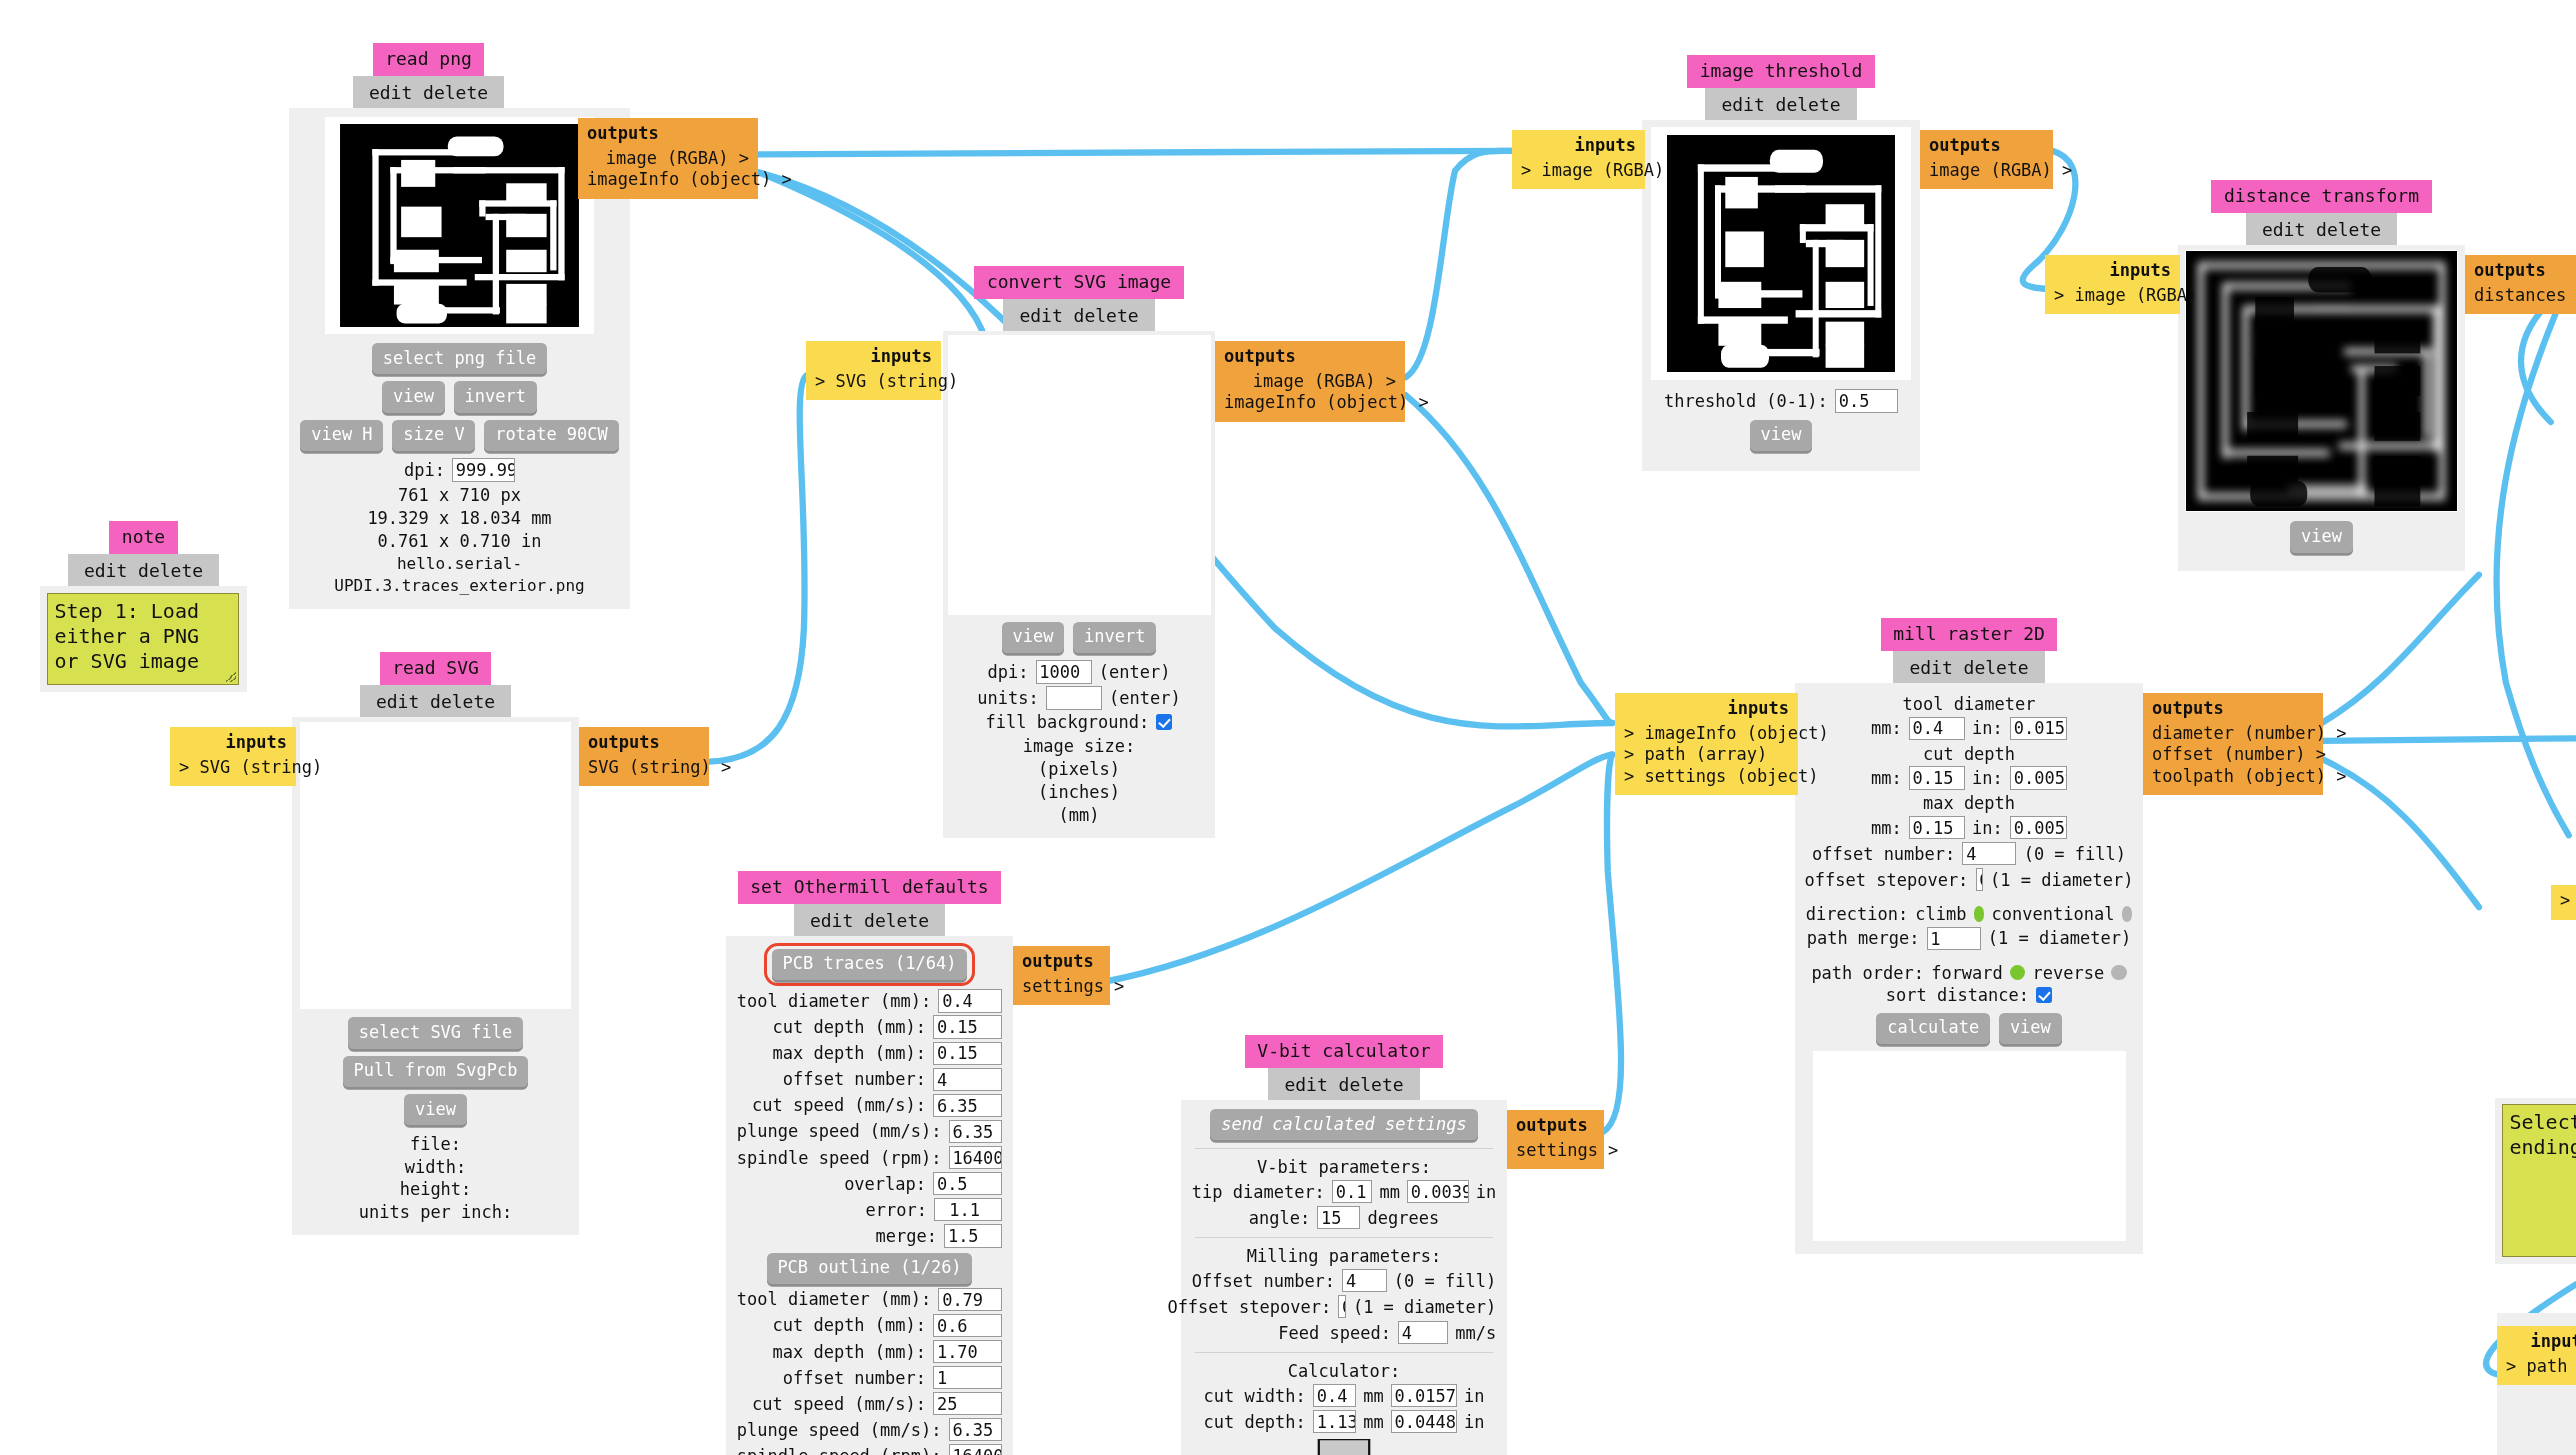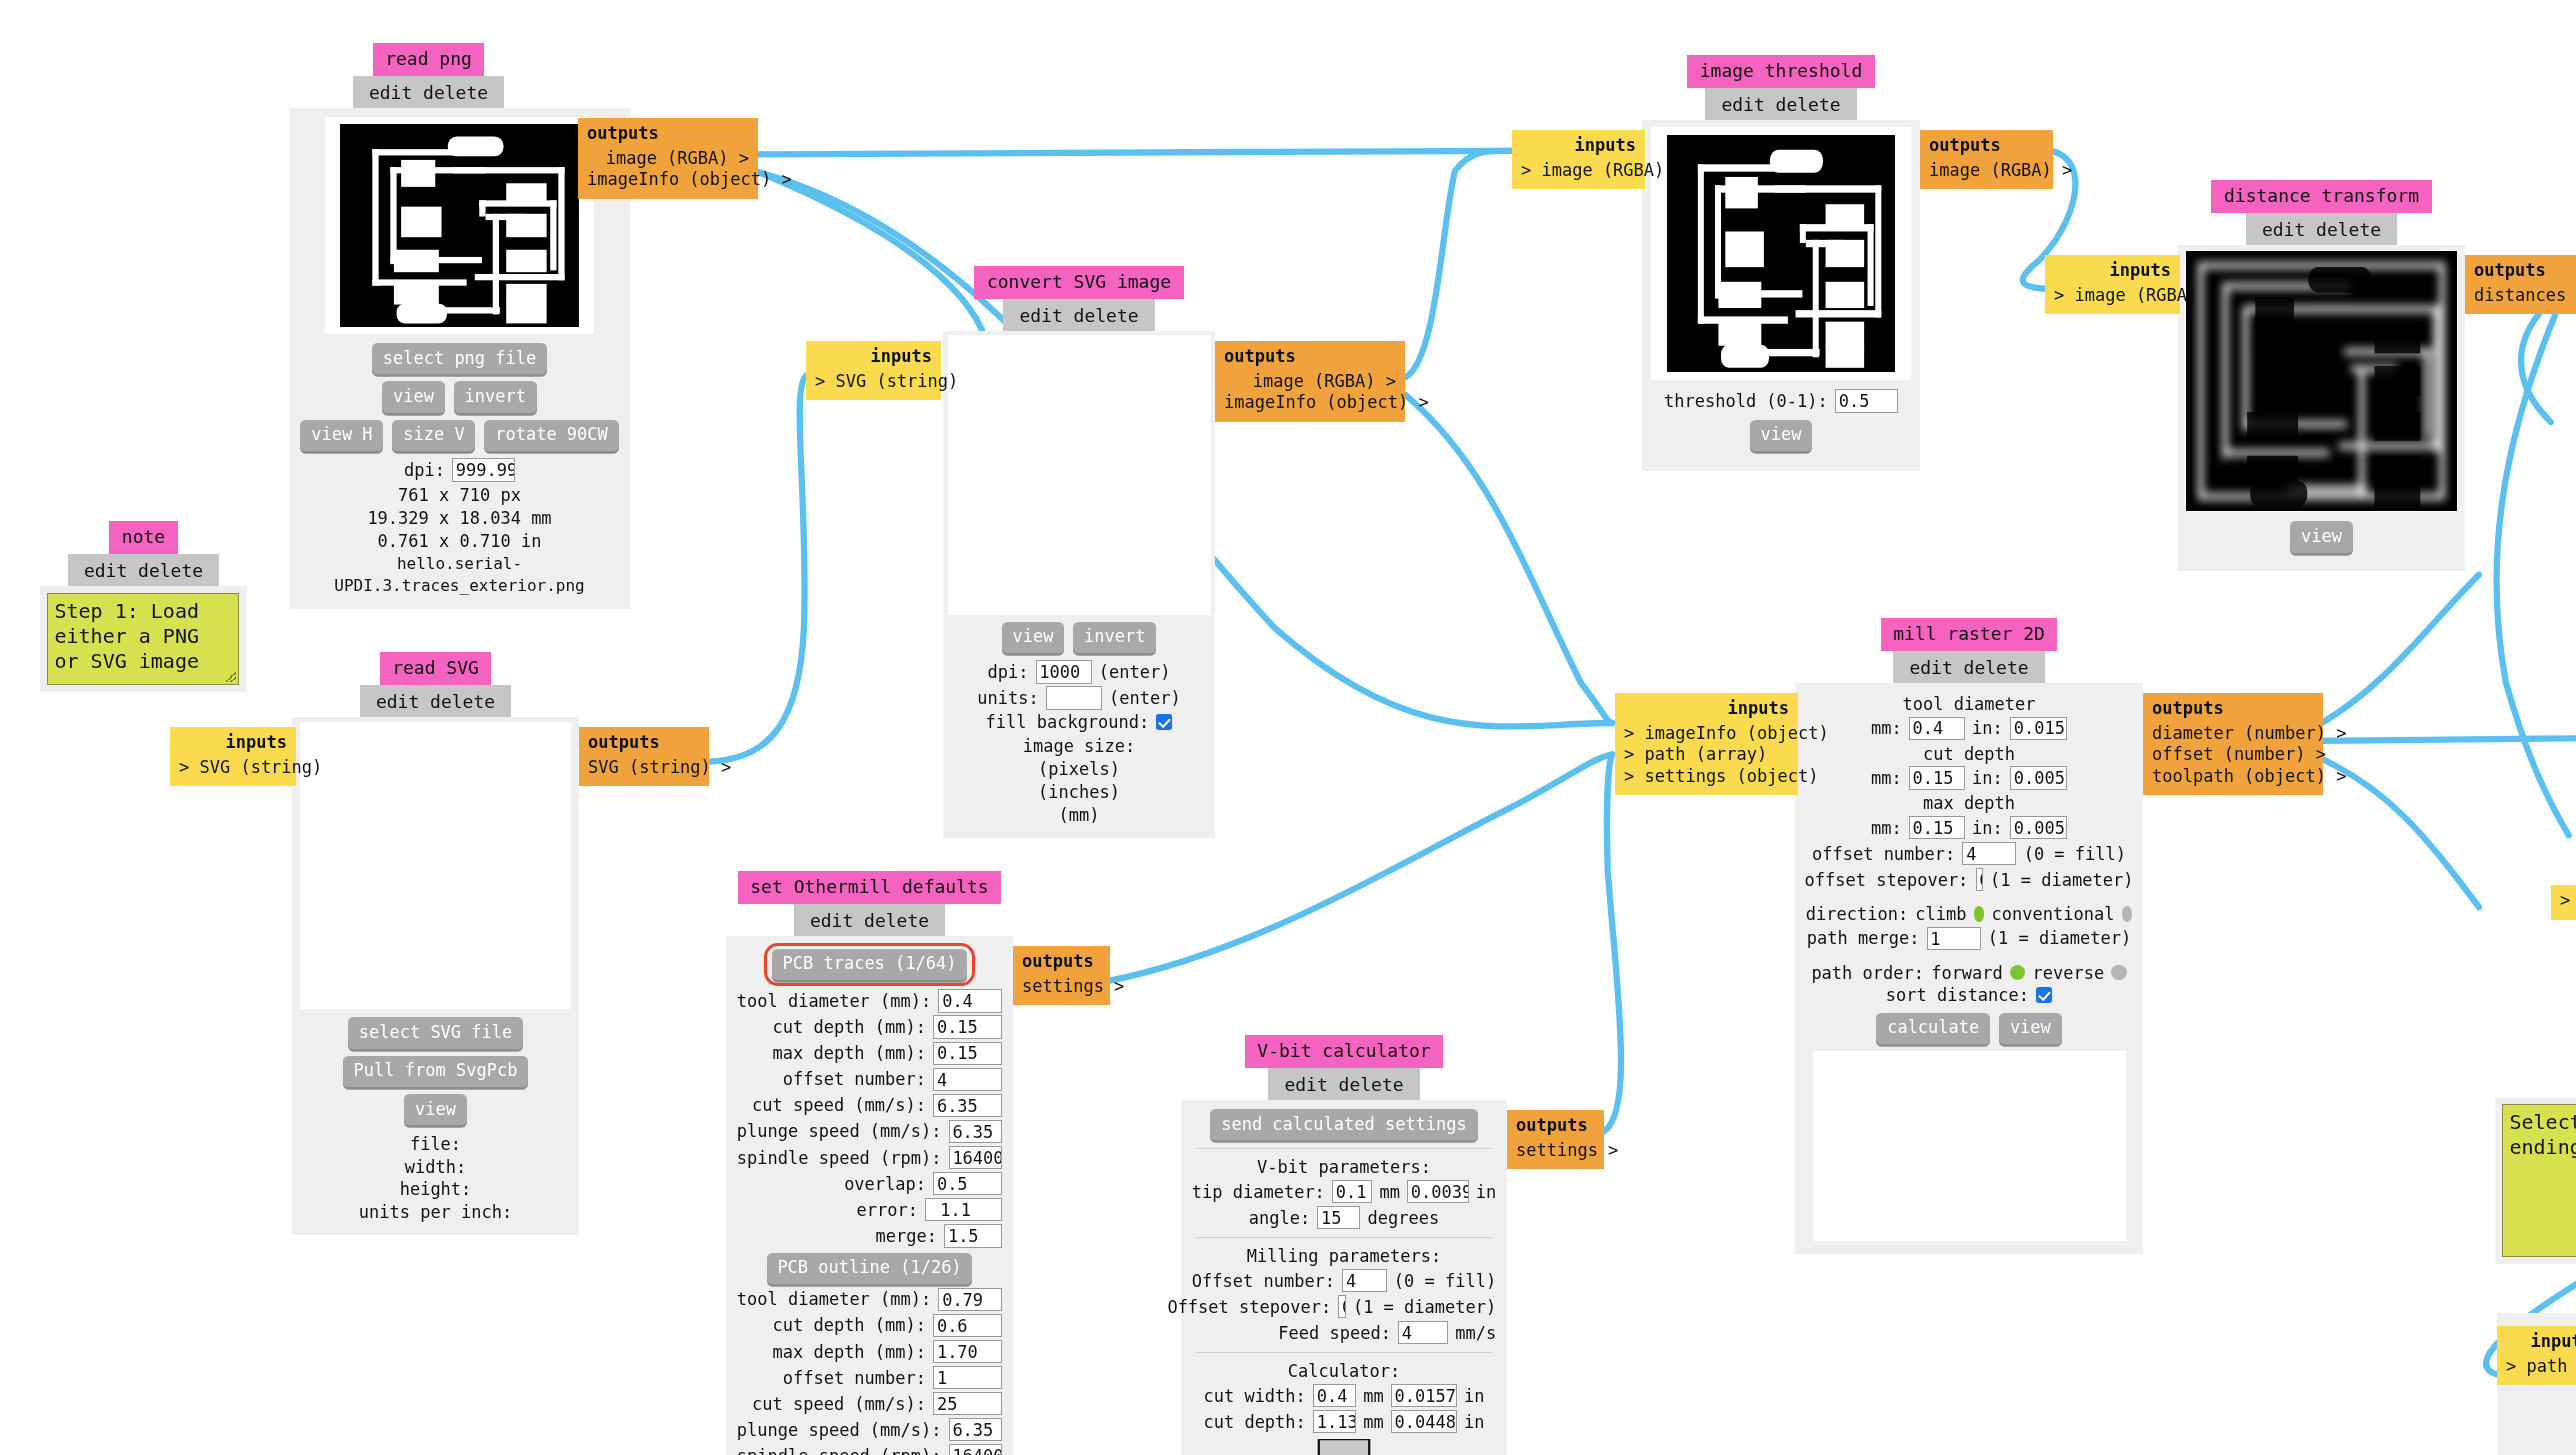--- a/index.html
+++ b/index.html
@@ -444,21 +444,21 @@
         <div class="paramrow">
             <span class="lbl">spindle speed (rpm):</span>
             <span class="fld" style="width:69px;">16400</span>
           </div>
         <div class="paramrow">
             <span class="lbl">overlap:</span>
             <span class="fld" style="width:69px;">0.5</span>
           </div>
         <div class="paramrow">
             <span class="lbl">error:</span>
-            <span class="fld" style="width:77px;padding-left:14px;">1.1</span>
+            <span class="fld" style="width:68px;padding-left:14px;">1.1</span>
           </div>
         <div class="paramrow">
             <span class="lbl">merge:</span>
             <span class="fld" style="width:58px;">1.5</span>
           </div>
       </div>
       <div class="btnrow" style="margin:5.4px 0 3.6px 0;">
           <span class="btn">PCB outline (1/26)</span>
         </div>
       <div>
@@ -500,21 +500,21 @@
   </div>
 
   <div class="node" style="left:1181px;top:1035px;width:326px;">
     <div class="title-row">
         <div class="title">V-bit calculator</div>
       </div>
     <div class="ed-row">
         <div class="edit-delete">edit delete</div>
       </div>
     <div class="body" style="width:326px;padding:7.2px 10.8px 9px 10.8px;">
-      <div class="btnrow" style="margin-top:1.8px;">
+      <div class="btnrow" style="margin-top:1.8px;font-style:italic;">
           <span class="btn">send calculated settings</span>
         </div>
       <div class="hr"></div>
       <div class="secthead">V-bit parameters:</div>
       <div class="paramrow" style="justify-content:center;">
           <span class="lbl">tip diameter:</span>
           <span class="fld" style="width:43px;">0.1</span>
           <span class="suf">mm</span>
           <span class="fld" style="width:66px;">0.003937</span>
           <span class="suf">in</span>

